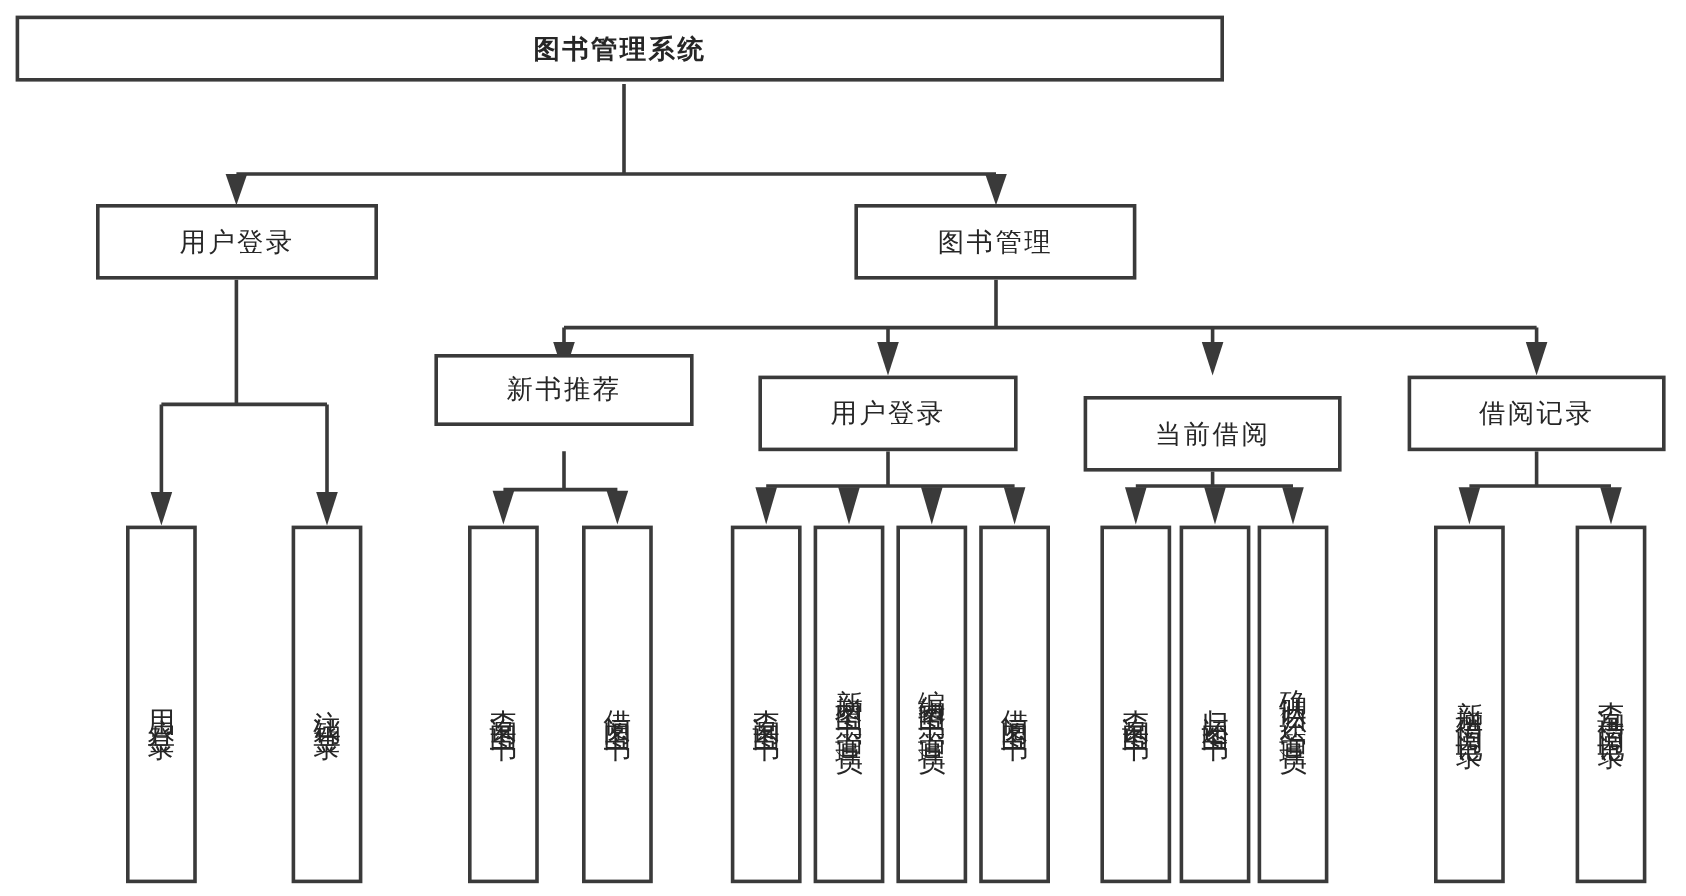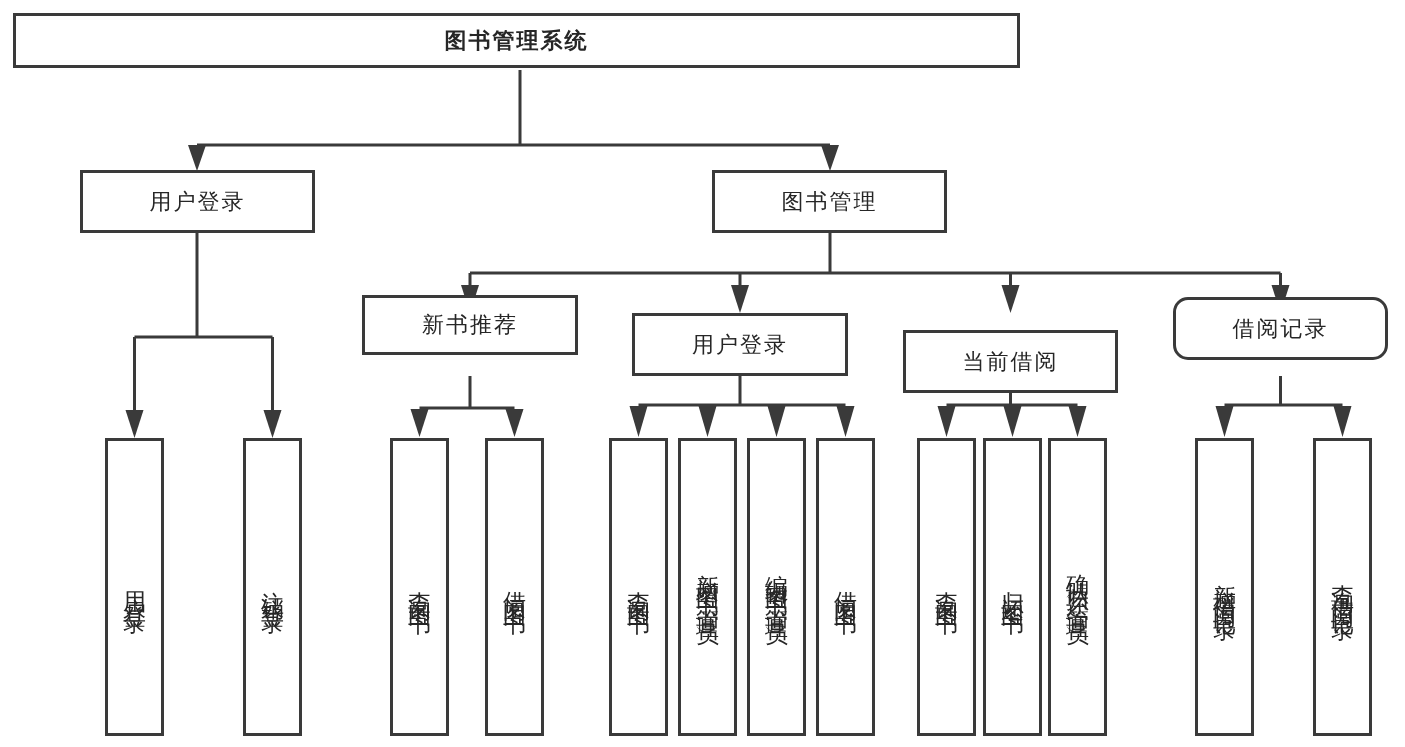--- a/index.html
+++ b/index.html
@@ -118,21 +118,21 @@
   </svg>
 
   <div class="box hbox" style="left:13px; top:13px; width:1007px; height:55px;font-weight:bold;">图书管理系统</div>
 
   <div class="box hbox" style="left:80px; top:170px; width:235px; height:63px;">用户登录</div>
   <div class="box hbox" style="left:712px; top:170px; width:235px; height:63px;">图书管理</div>
 
   <div class="box hbox" style="left:362px; top:295px; width:216px; height:60px;">新书推荐</div>
   <div class="box hbox" style="left:632px; top:313px; width:216px; height:63px;">用户登录</div>
   <div class="box hbox" style="left:903px; top:330px; width:215px; height:63px;">当前借阅</div>
-  <div class="box hbox" style="left:1173px; top:297px; width:215px; height:63px;border-radius:15px;">借阅记录</div>
+  <div class="box hbox" style="left:1173px; top:313px; width:215px; height:63px;">借阅记录</div>
 
   <div class="box vbox" style="left:105px; top:438px; width:59px; height:298px;">
     <span>用户登录</span>
   </div>
   <div class="box vbox" style="left:243px; top:438px; width:59px; height:298px;">
     <span>注销登录</span>
   </div>
 
   <div class="box vbox" style="left:390px; top:438px; width:59px; height:298px;">
     <span>查询图书</span>

